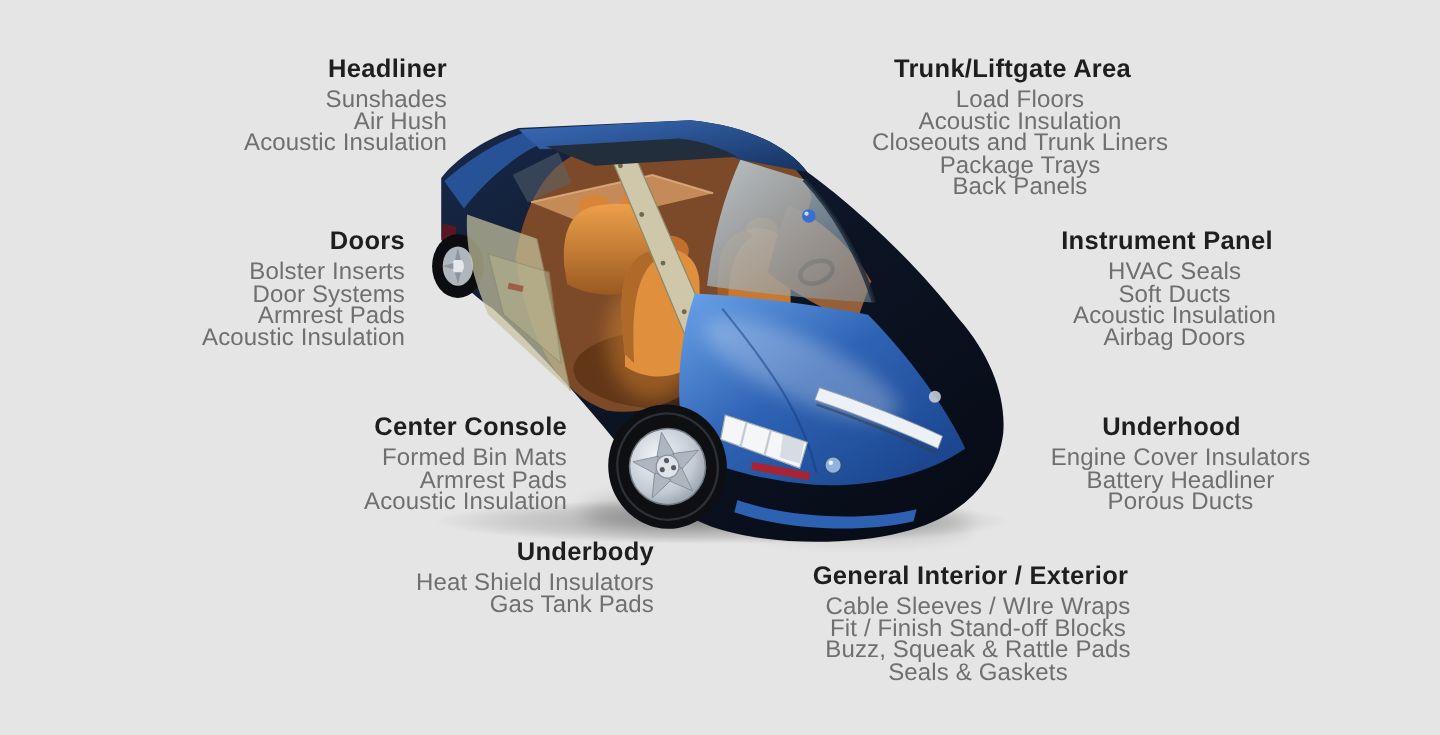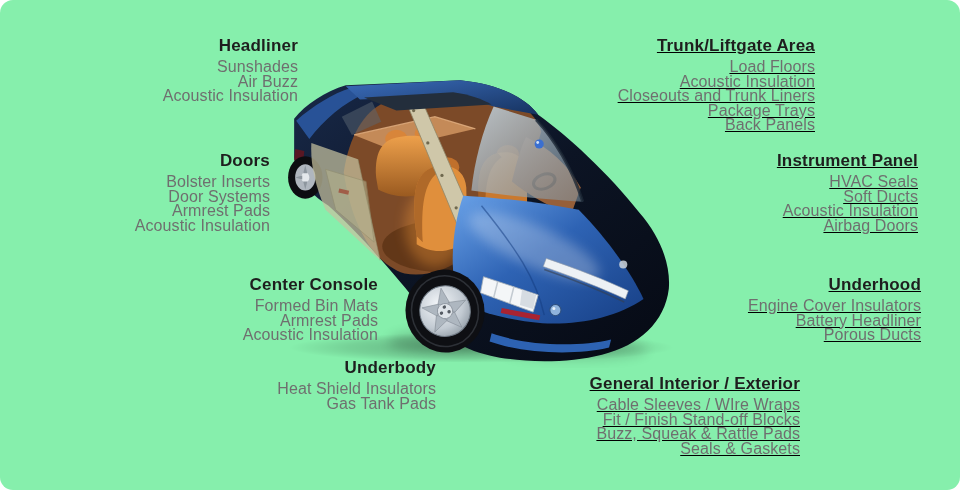--- a/index.html
+++ b/index.html
@@ -1,55 +1,54 @@
 <!DOCTYPE html>
 <html><head>
 <meta charset="utf-8">
 <style>
   html, body { margin: 0; padding: 0; background: #ffffff; }
   .canvas {
     position: relative;
     width: 960px;
     height: 490px;
-    background: #86efac;
+    background: #e5e5e5;
     overflow: hidden;
     font-family: "Liberation Sans", "DejaVu Sans", sans-serif;
-    border-radius: 13px;
   }
   .label-block { position: absolute; width: 280px; }
   .label-block .title {
     margin: 0 0 4px 0;
     font-size: 17px;
     font-weight: bold;
     line-height: 20px;
     color: #1e1e1e;
     letter-spacing: 0.2px;
   }
   .label-block ul.items {
     list-style: none;
     margin: 0; padding: 0;
     font-size: 16px;
     line-height: 14.6px;
     color: #6f6f6f;
     letter-spacing: 0.1px;
   }
   .align-right { text-align: right; }
-  .align-left  { text-align: right; text-decoration: underline; }
+  .align-left  { text-align: center; }
   .align-left ul.items { padding-left: 10px; }
 
   
   #sec-headliner        { top: 36px;  right: 662px; }
   #sec-trunk            { top: 36px;  left: 535px; }
   #sec-doors            { top: 151px; right: 690px; }
   #sec-instrument-panel { top: 151px; left: 638px; }
   #sec-center-console   { top: 275px; right: 582px; }
   #sec-underhood        { top: 275px; left: 641px; }
   #sec-underhood ul.items { padding-left: 12px; }
   #sec-underbody        { top: 358px; right: 524px; }
-  #sec-general          { top: 374px; left: 520px; }
+  #sec-general          { top: 374px; left: 507px; }
 
   .car-svg { position: absolute; left: 283px; top: 76px; width: 400px; height: 296px; }
 </style>
 </head>
 <body>
 
 <div class="canvas">
 
   <svg class="car-svg" viewBox="0 0 395 292" xmlns="http://www.w3.org/2000/svg">
     <defs>
@@ -230,21 +229,21 @@
       <circle cx="3.8" cy="1.4" r="1.7" fill="#555b63"></circle>
       <circle cx="-3.8" cy="1.4" r="1.7" fill="#555b63"></circle>
       <circle cx="2.4" cy="-3.2" r="1.1" fill="#555b63" opacity="0"></circle>
     </g>
   </svg>
 
   <section class="label-block align-right" id="sec-headliner">
     <h2 class="title">Headliner</h2>
     <ul class="items">
         <li>Sunshades</li>
-        <li>Air Buzz</li>
+        <li>Air Hush</li>
         <li>Acoustic Insulation</li>
       </ul>
   </section>
 
   <section class="label-block align-left" id="sec-trunk">
     <h2 class="title">Trunk/Liftgate Area</h2>
     <ul class="items">
         <li>Load Floors</li>
         <li>Acoustic Insulation</li>
         <li>Closeouts and Trunk Liners</li>

